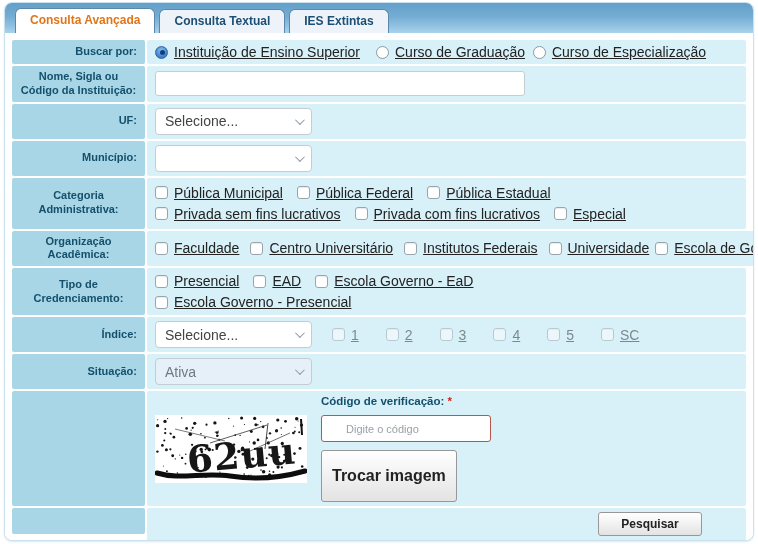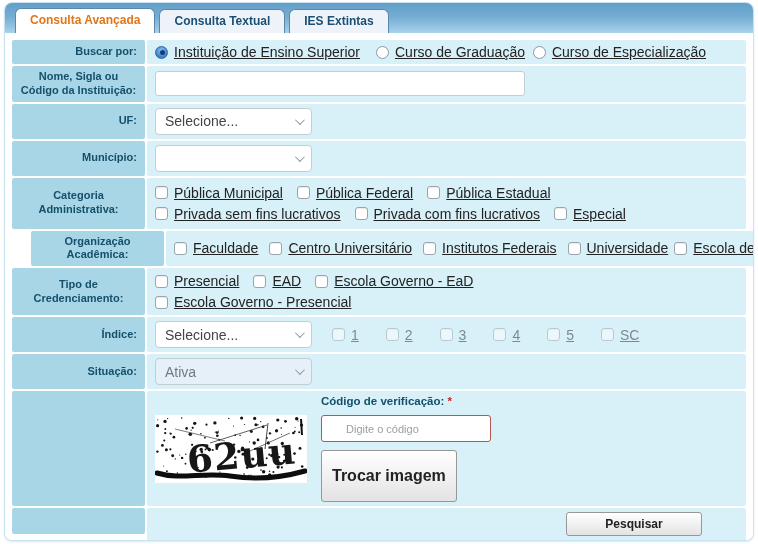--- a/index.html
+++ b/index.html
@@ -100,21 +100,21 @@
   .captcha-input::placeholder { color: #9aa0a6; }
   .btn {
     background: linear-gradient(#ffffff, #e3e3e3);
     border: 1px solid #979797; border-radius: 3px;
     font-size: 16px; font-weight: bold; color: #222;
     padding: 16px 10px; cursor: pointer; align-self: flex-start;
     font-family: inherit;
   }
   .row-pesquisar .label-cell { height: 26px; align-self: flex-start; }
   .row-pesquisar .content-cell { min-height: 42px; align-items: flex-start; justify-content: flex-end; padding-right: 44px; }
-  .btn-pesquisar { width: 136px; padding: 4px 0; font-size: 12px; text-align: center; }
+  .btn-pesquisar { width: 104px; padding: 4px 0; font-size: 12px; text-align: center; }
   
   .footer-bar {
     margin-top: 6px; height: 14px; border-radius: 3px;
     background: linear-gradient(#dff2f9, #c8e8f3);
   }
 </style>
 </head>
 <body>
 
 <div class="page">
@@ -201,21 +201,21 @@
               <span class="ctl-text">Privada com fins lucrativos</span>
             </span>
           <span class="chk">
               <span class="cb"></span>
               <span class="ctl-text">Especial</span>
             </span>
         </div>
       </div>
     </div>
 
-    <div class="row" style="min-height:27px;margin-left:19px;">
+    <div class="row" style="min-height:27px;">
       <div class="label-cell">Organização Acadêmica:</div>
       <div class="content-cell">
         <div class="opt-line" style="gap:11px;">
           <span class="chk">
               <span class="cb"></span>
               <span class="ctl-text">Faculdade</span>
             </span>
           <span class="chk">
               <span class="cb"></span>
               <span class="ctl-text">Centro Universitário</span>

